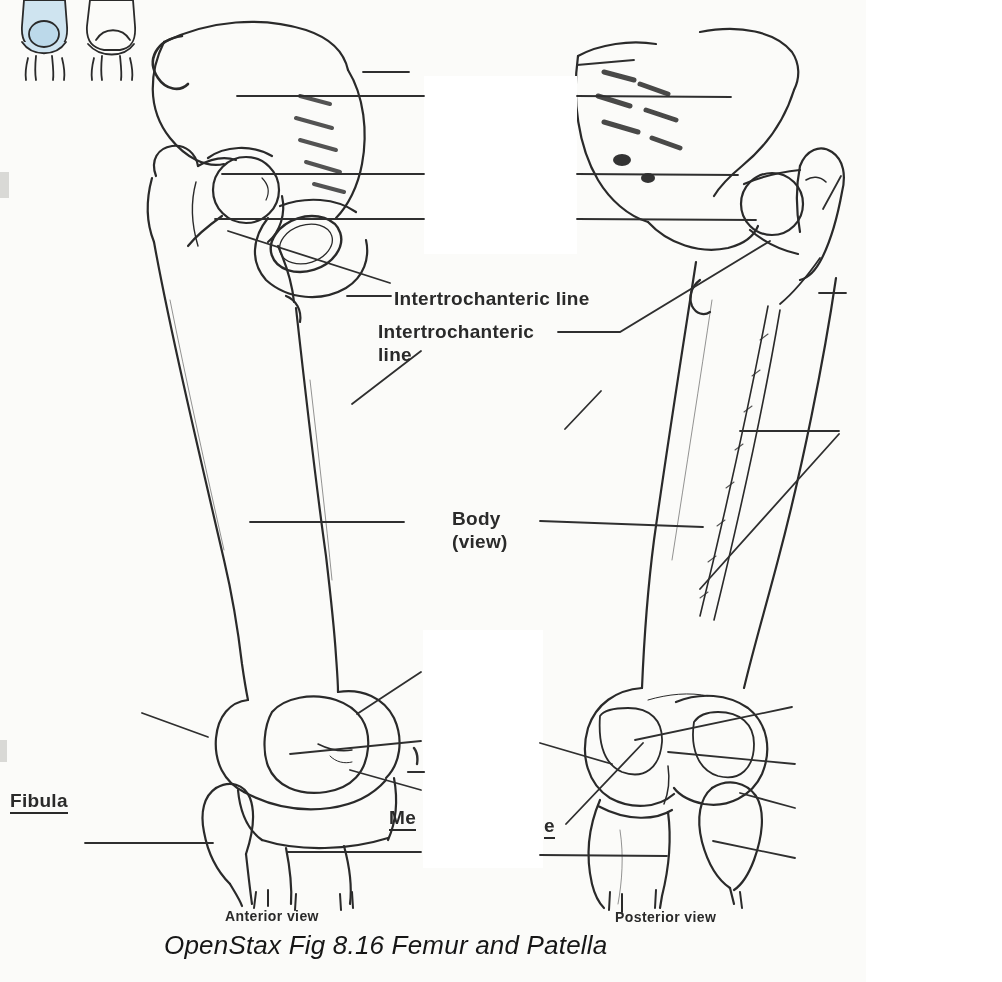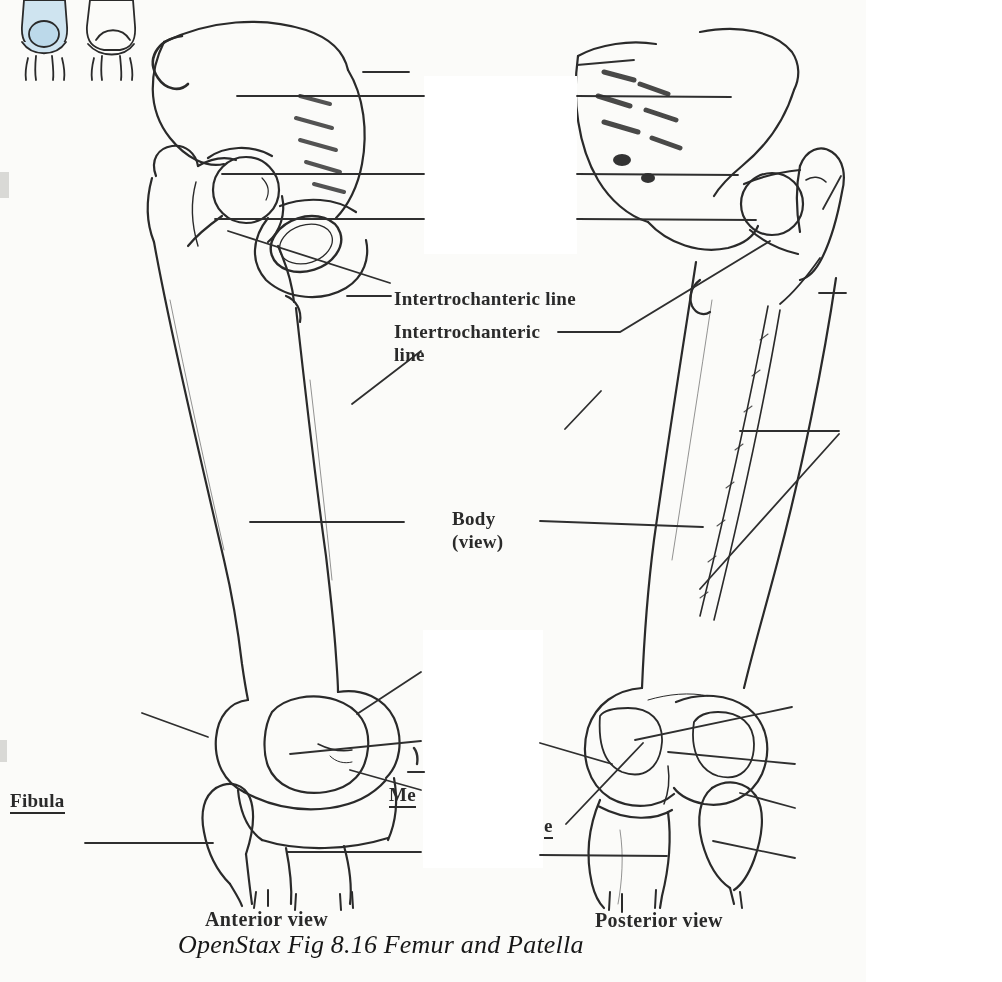--- a/index.html
+++ b/index.html
@@ -7,33 +7,33 @@
     --line:#2f2f2f;
     --blue:#cfe4f0;
     --blue2:#bcd9ea;
     --bg:#fbfbf9;
     --cover:#ffffff;
   }
   html,body{margin:0;padding:0;background:#fff;}
   .canvas{
     position:relative;width:866px;height:982px;
     background:var(--bg);overflow:hidden;
-    font-family:Liberation Serif, serif;
+    font-family:Liberation Sans, sans-serif;
     color:var(--ink);
   }
   svg{position:absolute;left:0;top:0;}
   .lbl{
     position:absolute;font-size:19px;font-weight:600;
     letter-spacing:.3px;line-height:1.22;color:var(--ink);
     white-space:nowrap;
   }
   .lbl .ul{border-bottom:2.5px solid var(--ink);padding-bottom:1px;}
   .view-caption{
-    position:absolute;font-size:20px;font-weight:600;
-    letter-spacing:.4px;color:var(--ink);white-space:nowrap;
+    position:absolute;font-size:14px;font-weight:600;
+    letter-spacing:.4px;color:var(--ink);white-space:nowrap;margin-left:20px;
   }
   .fig-caption{
     position:absolute;font-size:26px;font-style:italic;font-weight:500;
     letter-spacing:.2px;color:#161616;white-space:nowrap;
   }
 </style>
 </head>
 <body>
 
 <div class="canvas">
@@ -239,41 +239,41 @@
       <path d="M668,752 L795,764"></path>
       <path d="M635,740 L792,707"></path>
       <path d="M740,793 L795,808"></path>
       <path d="M713,841 L795,858"></path>
       <path d="M540,855 L667,856"></path>
     </g>
   </svg>
 
   <div class="lbl" style="left:394px;top:287px;">Intertrochanteric line</div>
 
-  <div class="lbl" style="left:394px;top:320px;">
+  <div class="lbl" style="left:378px;top:320px;">
     <span>Intertrochanteric</span><br>
     <span>line</span>
   </div>
 
   <div class="lbl" style="left:452px;top:507px;">
     <span>Body</span><br>
     <span>(view)</span>
   </div>
 
 
   <div class="lbl" style="left:10px;top:789px;">
     <span class="ul">Fibula</span>
   </div>
 
-  <div class="lbl" style="left:389px;top:783px;">
+  <div class="lbl" style="left:389px;top:806px;">
     <span class="ul">Me</span>
   </div>
 
   <div class="lbl" style="left:544px;top:814px;">
     <span class="ul">e</span>
   </div>
 
   <div class="view-caption" style="left:205px;top:908px;">Anterior view</div>
 
   <div class="view-caption" style="left:595px;top:909px;">Posterior view</div>
 
-  <div class="fig-caption" style="left:178px;top:930px;">OpenStax Fig 8.16 Femur and Patella</div>
+  <div class="fig-caption" style="left:164px;top:930px;">OpenStax Fig 8.16 Femur and Patella</div>
 </div>
 
 </body></html>

